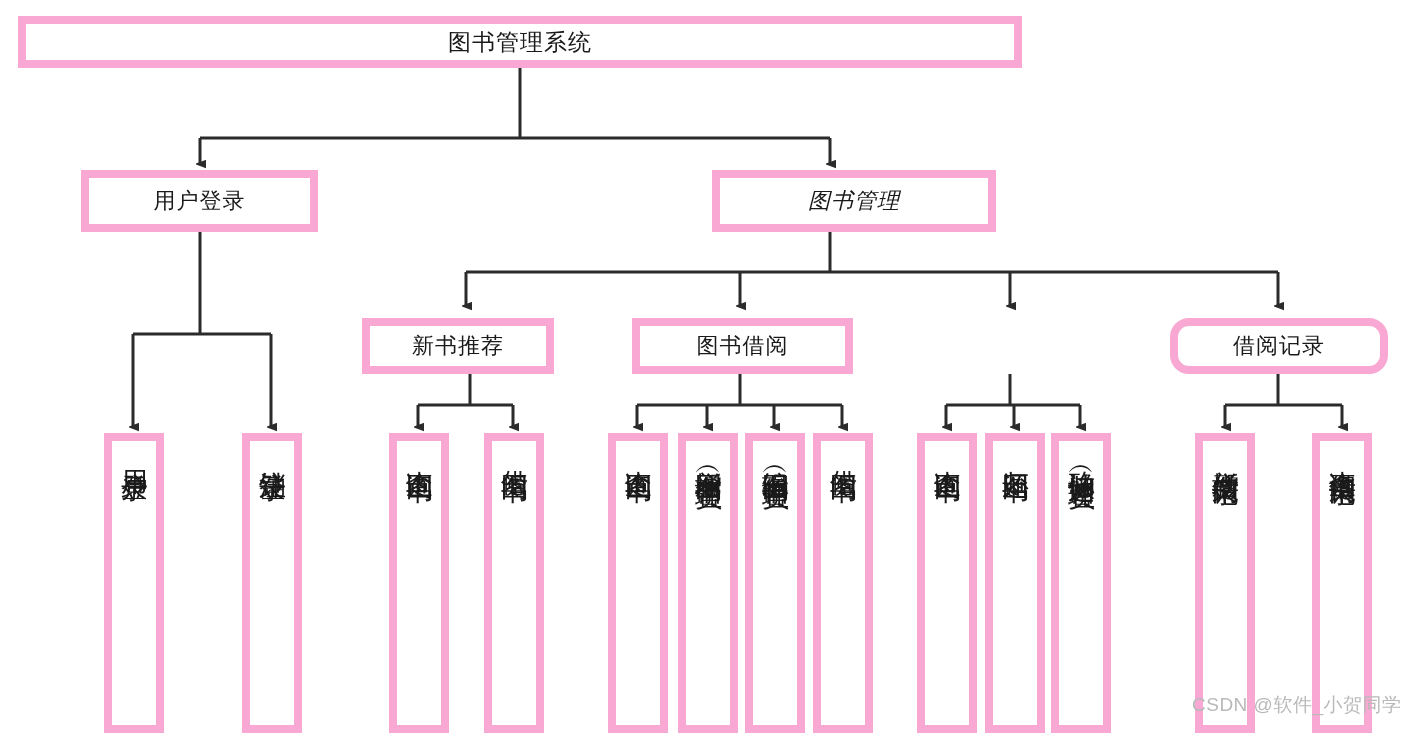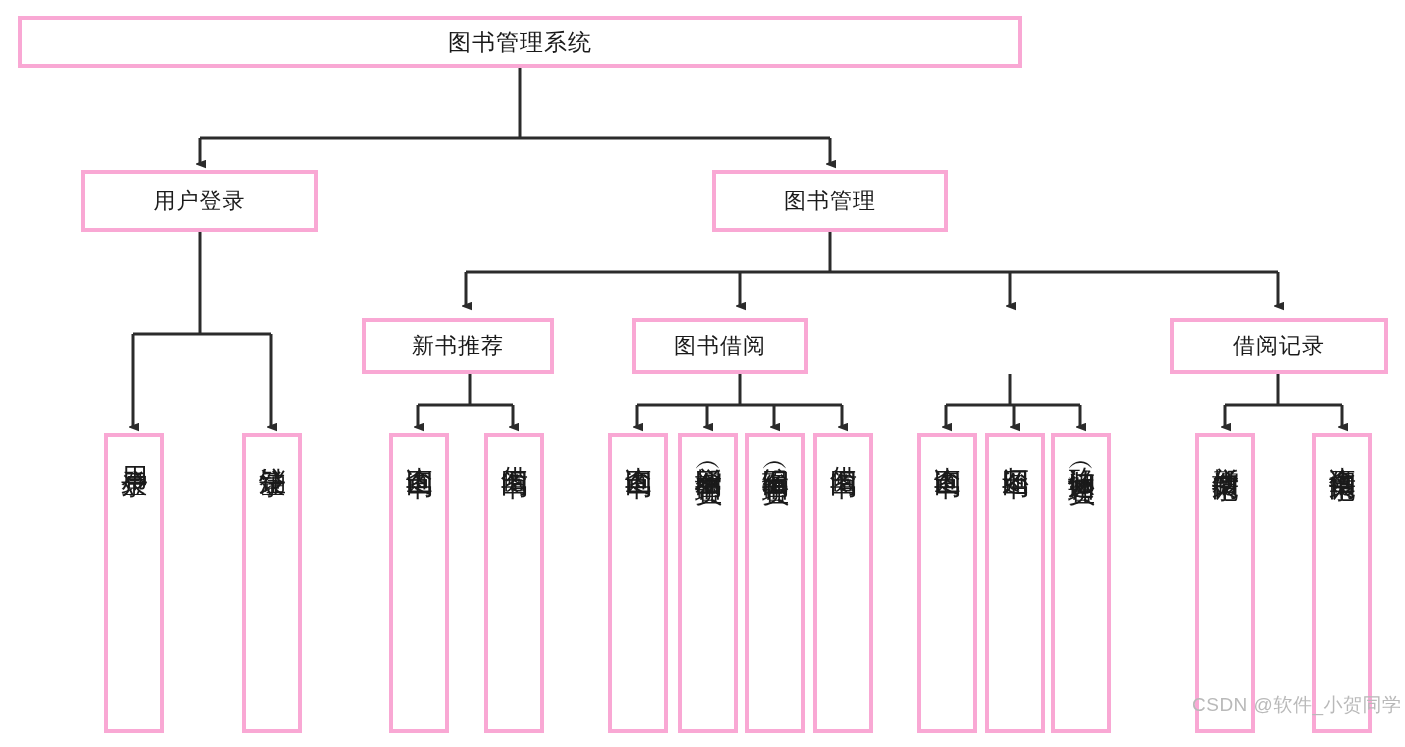--- a/index.html
+++ b/index.html
@@ -20,21 +20,21 @@
   #svg-layer {
     position: absolute;
     left: 0;
     top: 0;
     width: 1405px;
     height: 747px;
   }
   .node {
     position: absolute;
     box-sizing: border-box;
-    border: 4px solid #f9a8d4;
+    border: 8px solid #f9a8d4;
     background: #ffffff;
     display: flex;
     align-items: center;
     justify-content: center;
     color: #1a1a1a;
     z-index: 2;
   }
   .node-label {
     display: block;
     text-align: center;
@@ -127,34 +127,34 @@
   </svg>
 
   <div class="node node-h node-root" style="left:18px; top:16px; width:1004px; height:52px;">
     <span class="node-label">图书管理系统</span>
   </div>
 
   <div class="node node-h" style="left:81px; top:170px; width:237px; height:62px;">
     <span class="node-label">用户登录</span>
   </div>
 
-  <div class="node node-h" style="left:712px; top:170px; width:236px; height:62px;">
+  <div class="node node-h" style="left:712px; top:170px; width:284px; height:62px;font-style:italic;">
     <span class="node-label">图书管理</span>
   </div>
 
   <div class="node node-h" style="left:362px; top:318px; width:192px; height:56px;">
     <span class="node-label">新书推荐</span>
   </div>
 
-  <div class="node node-h" style="left:632px; top:318px; width:176px; height:56px;">
+  <div class="node node-h" style="left:632px; top:318px; width:221px; height:56px;">
     <span class="node-label">图书借阅</span>
   </div>
 
 
-  <div class="node node-h" style="left:1170px; top:318px; width:218px; height:56px;">
+  <div class="node node-h" style="left:1170px; top:318px; width:218px; height:56px;border-radius:19px;">
     <span class="node-label">借阅记录</span>
   </div>
 
   <div class="node node-v" style="left:104px; top:433px; width:60px; height:300px;">
     <span class="node-label">用户登录</span>
   </div>
 
   <div class="node node-v" style="left:242px; top:433px; width:60px; height:300px;">
     <span class="node-label">注销登录</span>
   </div>

